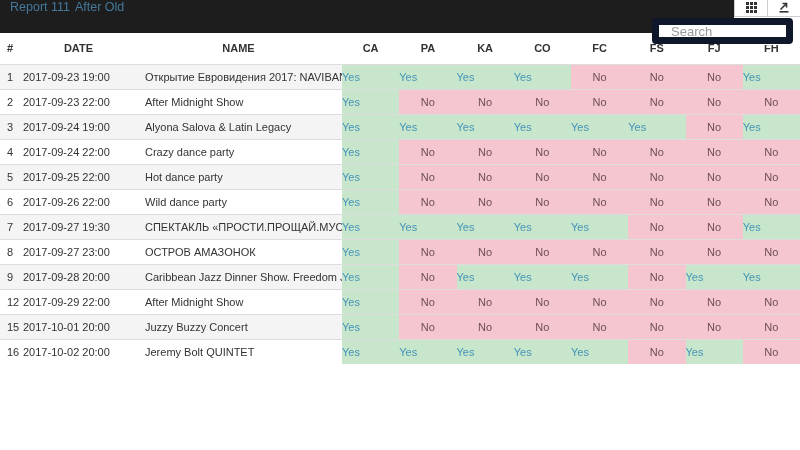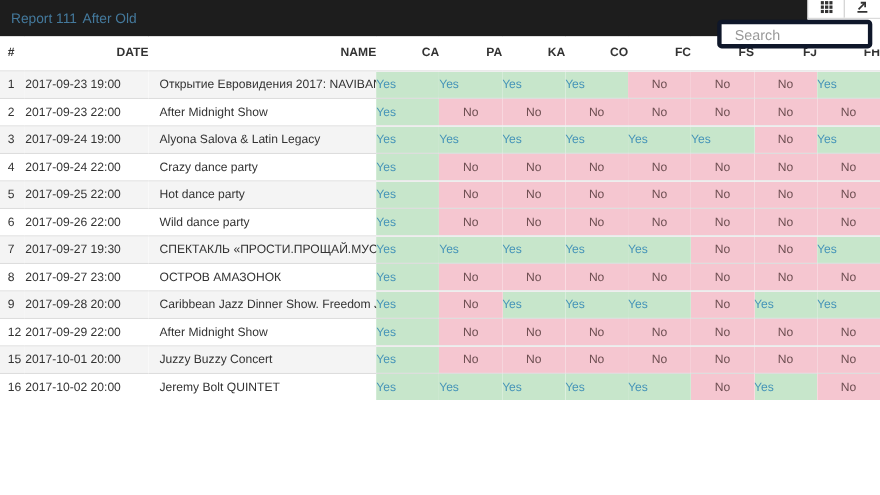--- a/index.html
+++ b/index.html
@@ -2,42 +2,42 @@
 <html style="--navbar-bg: #1d1d1d; --link: #44799c; --yes-bg: #c7e6cb; --no-bg: #f5c6d0; --yes-text: #4694b8; --no-text: #6e4f52;"><head>
 <meta charset="utf-8">
 <style>
   * { margin:0; padding:0; box-sizing:border-box; }
   html,body { width:800px; height:450px; overflow:hidden; background:#fff;
     font-family:"Liberation Sans","DejaVu Sans",sans-serif; }
   .app { position:relative; width:800px; height:450px; overflow:hidden; }
 
   
   .navbar { position:absolute; left:0; top:0; width:800px; height:33px;
-    background:var(--navbar-bg,#1d1d1d); display:flex; align-items:center; padding-left:10px; }
+    background:var(--navbar-bg,#1d1d1d); display:flex; align-items:flex-start; padding-left:10px; }
   .navbar a { color:var(--link,#44799c); text-decoration:none; font-size:12.5px; margin-right:5px; }
 
   
   .icon-panel { position:absolute; right:0; top:0; width:66px; height:45px; background:#fff; z-index:2; }
   .icon-row { display:flex; height:17px; border-left:1px solid #ccc; border-bottom:1px solid #ccc; }
   .icon-btn { flex:1; display:flex; align-items:center; justify-content:center; background:#fff; cursor:pointer; }
   .icon-btn + .icon-btn { border-left:1px solid #ccc; }
 
   
   .search-box { position:absolute; left:652px; top:18px; width:141px; height:26px; z-index:3;
-    border:4px solid #0f172a; border-radius:4px; background:#fff; padding:0 12px;
+    border:7px solid #0f172a; border-radius:4px; background:#fff; padding:0 12px;
     font-size:13px; color:#555; outline:none; font-family:inherit; }
   .search-box::placeholder { color:#999; }
 
   
   .table-wrap { position:absolute; left:0; top:33px; width:800px; height:417px; overflow:hidden; }
   table { width:800px; border-collapse:collapse; table-layout:fixed; font-size:11px; color:#333; }
   col.c-num  { width:22px; }
   col.c-date { width:113px; }
   col.c-name { width:207px; }
-  thead th { height:31px; font-weight:bold; text-align:right; vertical-align:middle;
+  thead th { height:31px; font-weight:bold; text-align:center; vertical-align:middle;
     border-bottom:1px solid #ddd; background:#fff; white-space:nowrap; overflow:hidden; }
   thead th.h-num { text-align:left; padding-left:7px; }
   tbody td { height:25px; vertical-align:middle; border-top:1px solid #ddd;
     white-space:nowrap; overflow:hidden; }
   tbody tr:first-child td { border-top:none; }
   tbody tr:nth-child(odd) { background:#f4f4f4; }
   td.t-num  { padding-left:7px; color:#333; }
   td.t-date { padding-left:1px; }
   td.t-name { padding-left:10px; }
   td.yes { background:var(--yes-bg,#c6e6ca); color:var(--yes-text,#4694b8); text-align:left; }

